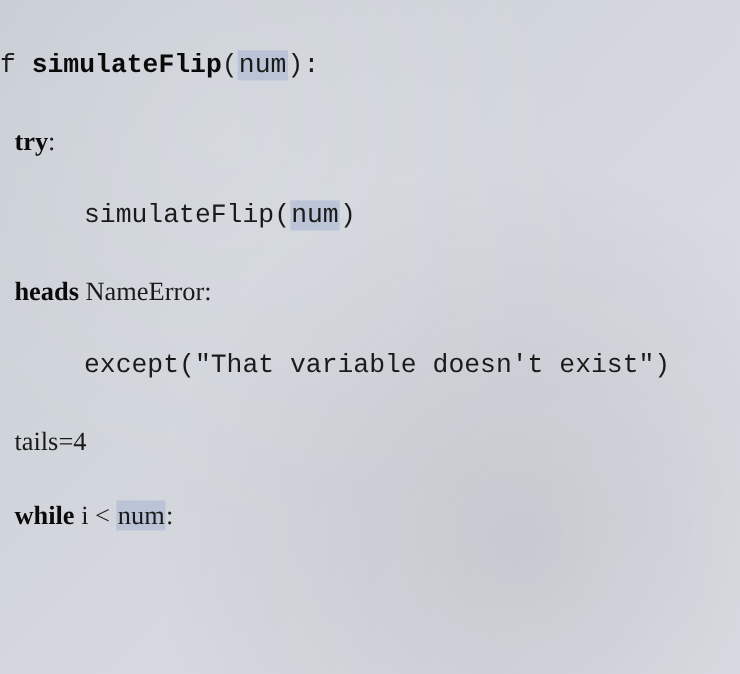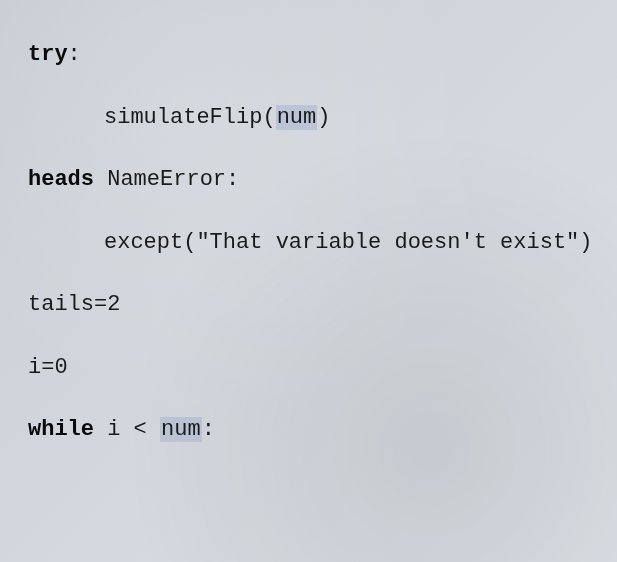--- a/index.html
+++ b/index.html
@@ -40,33 +40,33 @@
       white-space: pre;
     }
     .kw {
       font-weight: bold;
       color: #0a0a0a;
     }
     .highlight {
       background: rgba(140, 160, 200, 0.35);
       padding: 0 1px;
     }
-    .ind1 { padding-left: 28px; }
-    .ind2 { padding-left: 104px; }
+    .ind1 { padding-left: 12px; font-family: Liberation Serif, serif; }
+    .ind2 { padding-left: 70px; }
   </style>
 </head>
 <body>
 
 <div class="code-container">
+<span class="line"><span>f </span><span class="kw">simulateFlip</span><span>(</span><span class="highlight">num</span><span>):</span></span>
 <span class="line ind1"><span class="kw">try</span><span>:</span></span>
 <span class="line ind2"><span>simulateFlip</span><span>(</span><span class="highlight">num</span><span>)</span></span>
 <span class="line ind1"><span class="kw">heads</span><span> NameError:</span></span>
 <span class="line ind2"><span>except</span><span>(</span><span>"That variable doesn't exist"</span><span>)</span></span>
-<span class="line ind1"><span>tails=2</span></span>
-<span class="line ind1"><span>i=0</span></span>
+<span class="line ind1"><span>tails=4</span></span>
 <span class="line ind1"><span class="kw">while</span><span> i &lt; </span><span class="highlight">num</span><span>:</span></span>
 
 
 
 
 
 
 
 
 </div>

